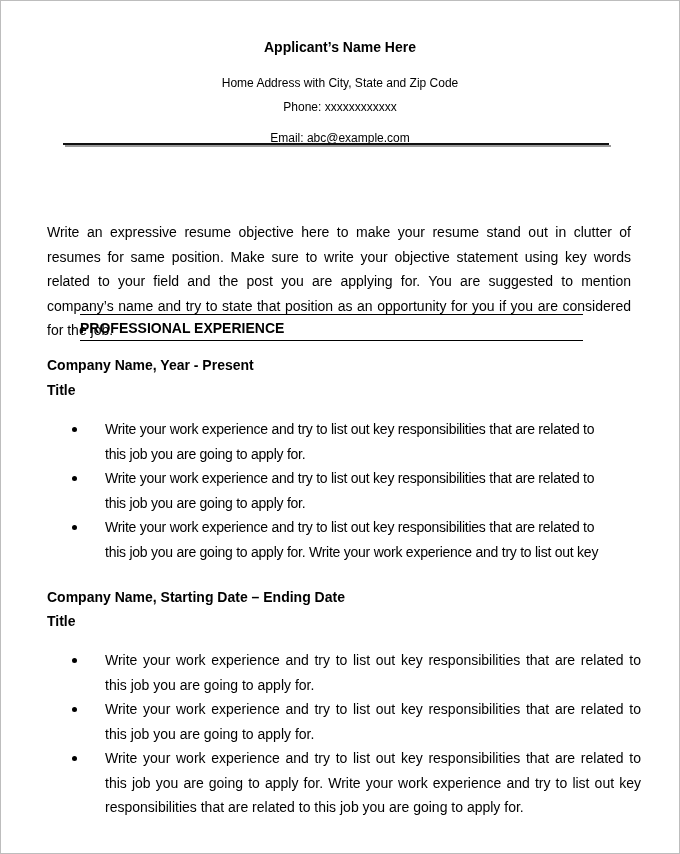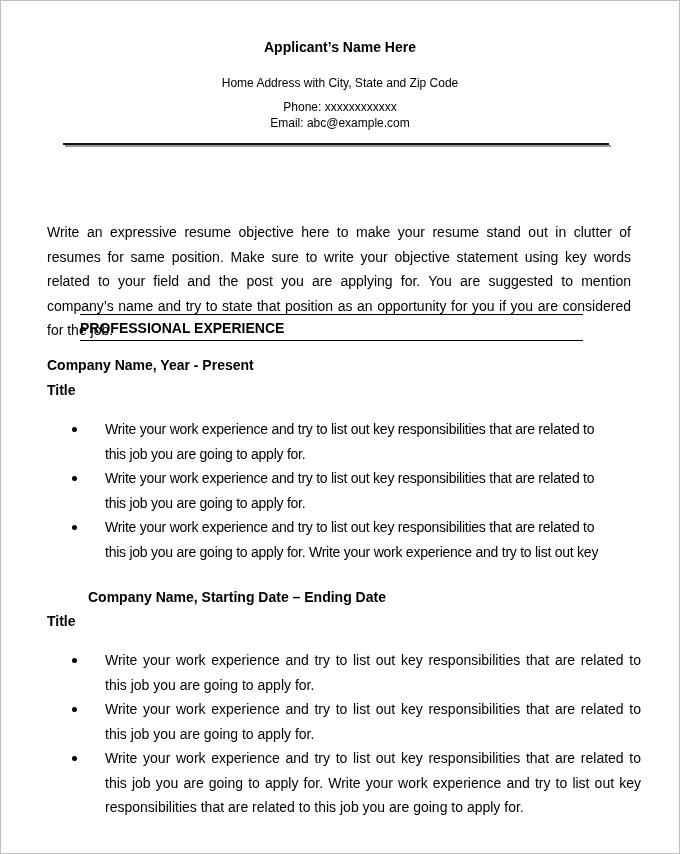--- a/index.html
+++ b/index.html
@@ -12,21 +12,21 @@
       font-family: Liberation Sans, sans-serif;
       color: #000000;
       font-size: 14px;
     }
     .abs { position: absolute; }
     .center { left: 0; right: 0; text-align: center; }
     .name { top: 38px; font-weight: bold; font-size: 14px; }
     .contact-line { font-size: 12px; }
     .addr { top: 75px; }
     .phone { top: 99px; text-align: center; }
-    .email { top: 115px; }
+    .email { top: 130px; }
     .rule-main {
       left: 62px; width: 546px; top: 142px; height: 2px; background: #111111;
     }
     .rule-shadow {
       left: 64px; width: 546px; top: 144px; height: 2px; background: #9a9a9a;
     }
     .objective {
       left: 46px; width: 584px; top: 183px;
       line-height: 24.5px; text-align: justify;
       font-size: 14px;
@@ -74,21 +74,21 @@
   <div class="abs sec-rule bot"></div>
 
   <div class="abs job-head" style="top:356px;text-align:right;">Company Name, Year - Present</div>
   <div class="abs job-head" style="top:381px;">Title</div>
   <ul class="bullets job1-bullets">
     <li><span class="dot"></span><span>Write your work experience and try to list out key responsibilities that are related to this job you are going to apply for.</span></li>
     <li><span class="dot"></span><span>Write your work experience and try to list out key responsibilities that are related to this job you are going to apply for.</span></li>
     <li><span class="dot"></span><span>Write your work experience and try to list out key responsibilities that are related to this job you are going to apply for. Write your work experience and try to list out key</span></li>
   </ul>
 
-  <div class="abs job-head" style="top:588px;margin-left:41px;">Company Name,  Starting Date – Ending Date</div>
+  <div class="abs job-head" style="top:588px;">Company Name,  Starting Date – Ending Date</div>
   <div class="abs job-head" style="top:612px;">Title</div>
   <ul class="bullets justify job2-bullets">
     <li><span class="dot"></span><span>Write your work experience and try to list out key responsibilities that are related to this job you are going to apply for.</span></li>
     <li><span class="dot"></span><span>Write your work experience and try to list out key responsibilities that are related to this job you are going to apply for.</span></li>
     <li><span class="dot"></span><span>Write your work experience and try to list out key responsibilities that are related to this job you are going to apply for. Write your work experience and try to list out key responsibilities that are related to this job you are going to apply for.</span></li>
   </ul>
 
 </div>
 
 </body></html>

